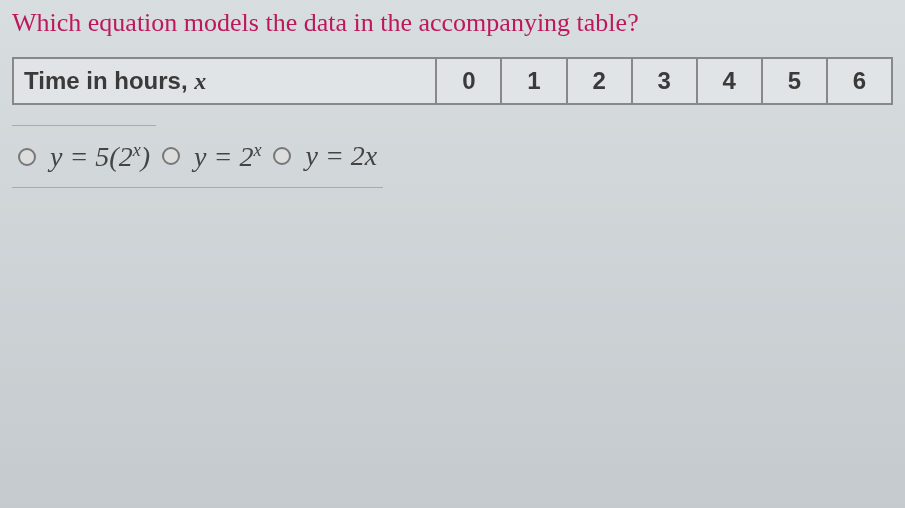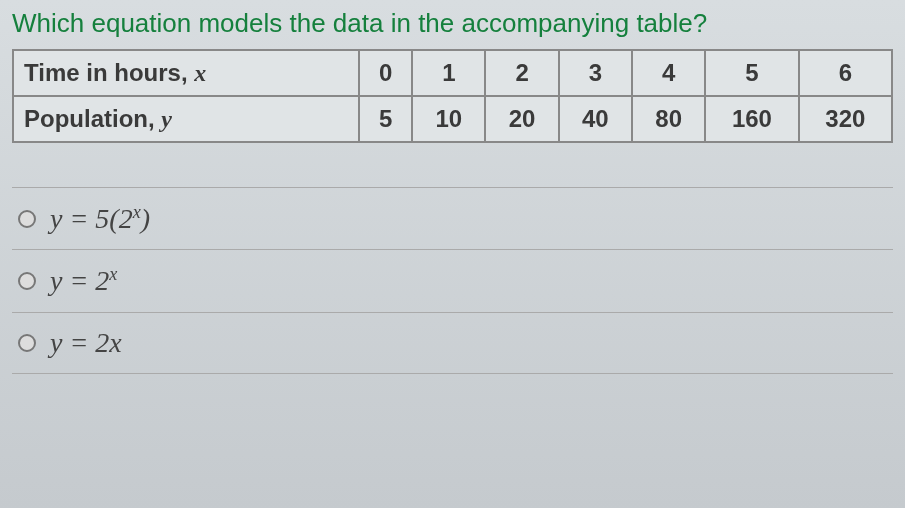--- a/index.html
+++ b/index.html
@@ -11,28 +11,28 @@
       width: 905px;
       height: 508px;
       font-family: Georgia, 'Times New Roman', serif;
       background: linear-gradient(to bottom, #d8dde0, #c5cace);
       padding: 8px 12px;
       color: #4a4a4a;
       overflow: hidden;
     }
     .question {
       font-size: 26px;
-      color: #15803d;
-      margin-bottom: 10px;
-      font-family: Liberation Sans, sans-serif;
+      color: #be185d;
+      margin-bottom: 19px;
+      font-family: Liberation Serif, serif;
     }
     table {
       border-collapse: collapse;
       width: 100%;
-      margin-bottom: 44px;
+      margin-bottom: 20px;
       background: #e0e4e6;
     }
     td {
       border: 2px solid #888;
       padding: 8px 10px;
       text-align: center;
       font-size: 24px;
       font-family: Arial, Helvetica, sans-serif;
       font-weight: bold;
       color: #3a3a3a;
@@ -41,21 +41,20 @@
       text-align: left;
       font-style: normal;
       min-width: 230px;
     }
     td.label em {
       font-style: italic;
       font-family: 'Times New Roman', serif;
     }
     .options {
       display: flex;
-      flex-direction: column;
     }
     .option-row {
       border-top: 1px solid #aaa;
       border-bottom: 1px solid #aaa;
       padding: 14px 6px;
       display: flex;
       align-items: center;
       font-size: 28px;
       font-family: 'Times New Roman', serif;
       color: #444;
@@ -92,30 +91,20 @@
       <tr>
     <td class="label"><span>Time in hours, <em>x</em></span></td>
     <td>0</td>
     <td>1</td>
     <td>2</td>
     <td>3</td>
     <td>4</td>
     <td>5</td>
     <td>6</td>
   </tr>
-  <tr>
-    <td class="label"><span>Population, <em>y</em></span></td>
-    <td>5</td>
-    <td>10</td>
-    <td>20</td>
-    <td>40</td>
-    <td>80</td>
-    <td>160</td>
-    <td>320</td>
-  </tr>
 </tbody>
   </table>
 
 <div class="options">
   <div class="option-row">
     <span class="radio"></span>
     <span class="eq">y = 5(2<sup>x</sup>)</span>
   </div>
   <div class="option-row">
     <span class="radio"></span>

